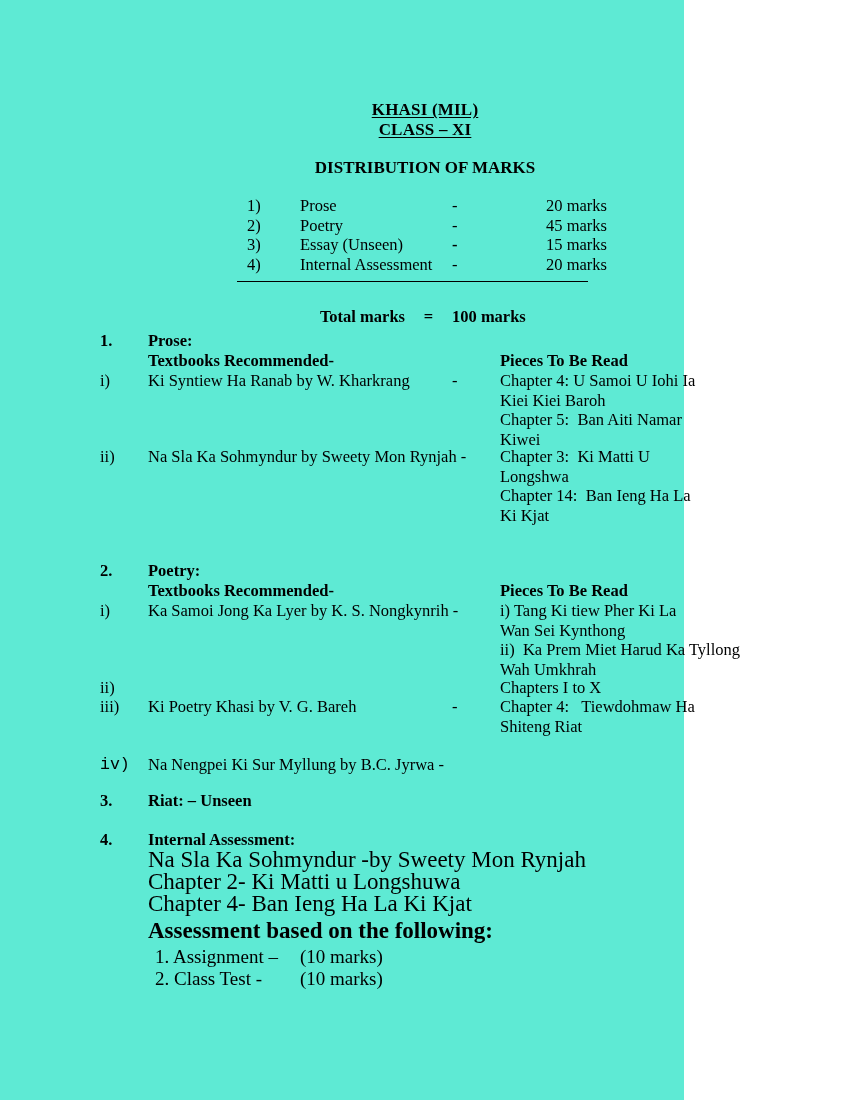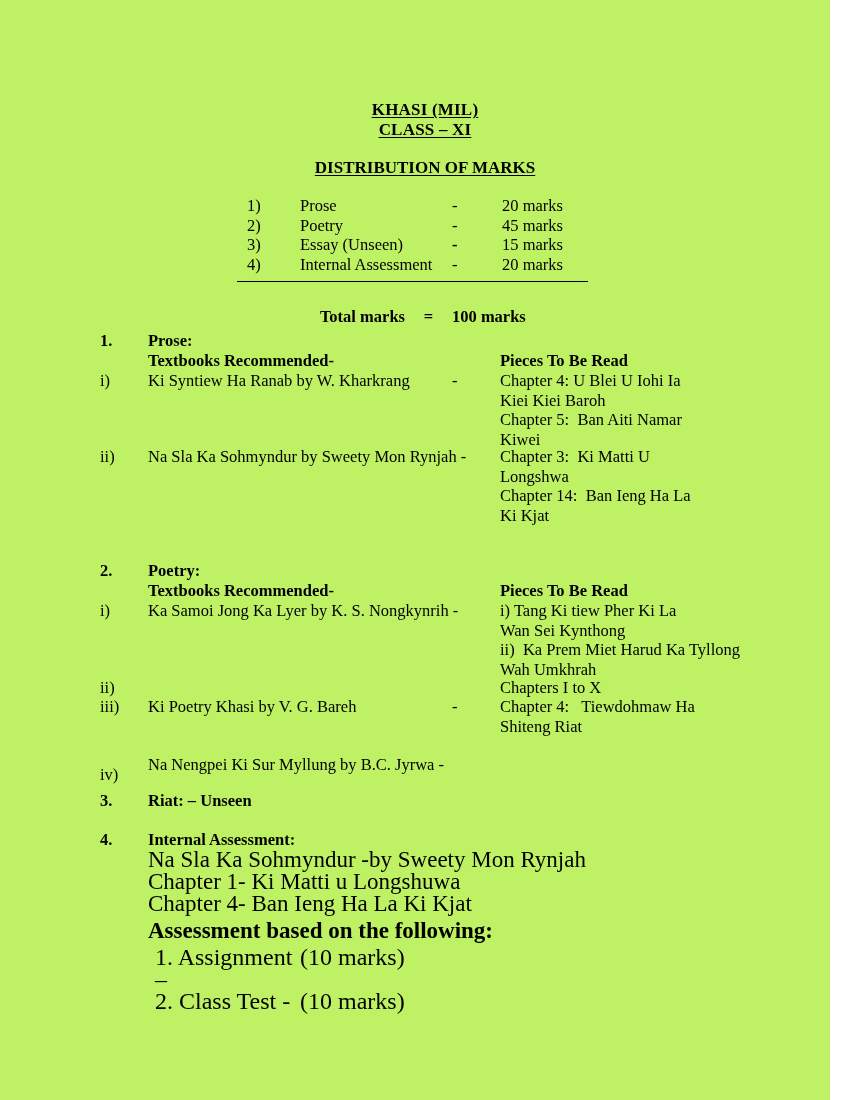--- a/index.html
+++ b/index.html
@@ -11,23 +11,23 @@
     width: 850px;
     height: 1100px;
     position: relative;
     font-family: "Liberation Serif", "DejaVu Serif", serif;
     color: #000000;
     overflow: hidden;
   }
 
   .page {
     position: relative;
-    width: 830px;
+    width: 684px;
     height: 1100px;
-    background: #bef264;
+    background: #5eead4;
   }
 
   
   .title-block {
     position: absolute;
     top: 100px;
     left: 0;
     width: 850px;
     text-align: center;
   }
@@ -45,39 +45,38 @@
     position: absolute;
     top: 158px;
     left: 0;
     width: 850px;
     text-align: center;
     font-size: 17px;
     font-weight: bold;
     line-height: 20px;
   }
   .dist-heading span {
-    text-decoration: underline;
     text-underline-offset: 2px;
   }
 
   
   .marks-table {
     position: absolute;
     top: 196px;
     left: 247px;
     font-size: 16.5px;
     line-height: 19.5px;
   }
   .marks-row {
     display: flex;
   }
   .m-num   { width: 53px; }
   .m-label { width: 152px; }
   .m-dash  { width: 50px; }
-  .m-val   { width: 120px; }
+  .m-val   { width: 120px; margin-left: 44px; }
   .m-dash.bold { font-weight: bold; }
 
   .rule {
     position: absolute;
     top: 281px;
     left: 237px;
     width: 351px;
     height: 0;
     border-top: 1.6px solid #000;
   }
@@ -131,21 +130,21 @@
   .ia-text {
     position: absolute;
     left: 148px;
     font-size: 23px;
     line-height: 22px;
   }
   .ia-text.bold { font-weight: bold; }
   .ia-list {
     position: absolute;
     left: 155px;
-    font-size: 24px;
+    font-size: 19px;
     line-height: 22px;
   }
   .ia-list .row2 { display: flex; }
   .ia-item { width: 145px; }
 </style>
 </head>
 <body>
 
 <div class="page">
 
@@ -197,21 +196,21 @@
     <div class="marker bold" style="top:0;">1.</div>
     <div class="left-col bold" style="top:0;">Prose:</div>
 
     <div class="left-col bold" style="top:20px;">Textbooks Recommended-</div>
     <div class="right-col bold" style="top:20px;">Pieces To Be Read</div>
 
     <div class="marker" style="top:40px;">i)</div>
     <div class="left-col" style="top:40px;">Ki Syntiew Ha Ranab by W. Kharkrang</div>
     <div class="dash-right" style="top:40px;">-</div>
     <div class="right-col" style="top:40px;">
-      <div class="line">Chapter 4: U Blei U Iohi Ia</div>
+      <div class="line">Chapter 4: U Samoi U Iohi Ia</div>
       <div class="line">Kiei Kiei Baroh</div>
       <div class="line">Chapter 5:  Ban Aiti Namar</div>
       <div class="line">Kiwei</div>
     </div>
 
     <div class="marker" style="top:116px;">ii)</div>
     <div class="left-col" style="top:116px;width:360px;">Na Sla Ka Sohmyndur by Sweety Mon Rynjah -</div>
     <div class="right-col" style="top:116px;">
       <div class="line">Chapter 3:  Ki Matti U</div>
       <div class="line">Longshwa</div>
@@ -242,35 +241,35 @@
     </div>
 
     <div class="marker" style="top:136px;">iii)</div>
     <div class="left-col" style="top:136px;">Ki Poetry Khasi by V. G. Bareh</div>
     <div class="dash-right" style="top:136px;">-</div>
     <div class="right-col" style="top:136px;">
       <div class="line">Chapter 4:   Tiewdohmaw Ha</div>
       <div class="line">Shiteng Riat</div>
     </div>
 
-    <div class="marker" style="top:204px;">iv)</div>
+    <div class="marker" style="top:194px;font-family:Liberation Mono, monospace;">iv)</div>
     <div class="left-col" style="top:194px;width:360px;">Na Nengpei Ki Sur Myllung by B.C. Jyrwa  -</div>
   </div>
 
   <div class="section" style="top:791px;height:26px;">
     <div class="marker bold" style="top:0;">3.</div>
     <div class="left-col bold" style="top:0;">Riat: – Unseen</div>
   </div>
 
   <div class="section" style="top:830px;height:170px;">
     <div class="marker bold" style="top:0;">4.</div>
     <div class="left-col bold" style="top:0;font-family:Liberation Serif, serif;">Internal Assessment:</div>
 
     <div class="ia-text" style="top:19px;">Na Sla Ka Sohmyndur -by Sweety Mon Rynjah</div>
-    <div class="ia-text" style="top:41px;">Chapter 1- Ki Matti u Longshuwa</div>
+    <div class="ia-text" style="top:41px;">Chapter 2- Ki Matti u Longshuwa</div>
     <div class="ia-text" style="top:63px;">Chapter 4- Ban Ieng Ha La Ki Kjat</div>
 
     <div class="ia-text bold" style="top:90px;">Assessment based on the following:</div>
 
     <div class="ia-list" style="top:116px;">
       <div class="row2">
         <div class="ia-item">1. Assignment –</div>
         <div>(10 marks)</div>
       </div>
       <div class="row2">

